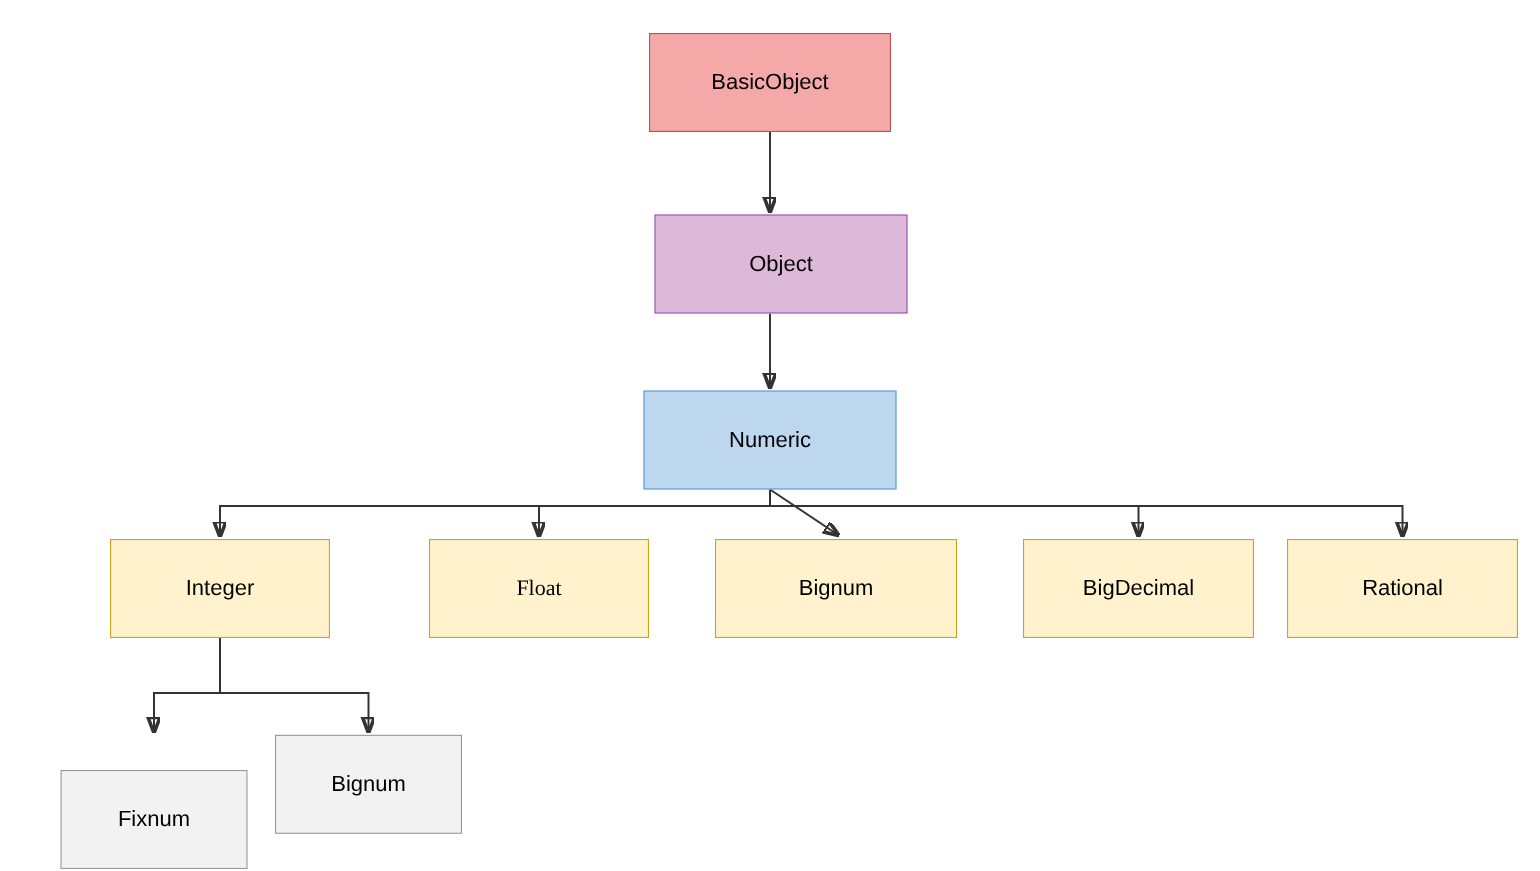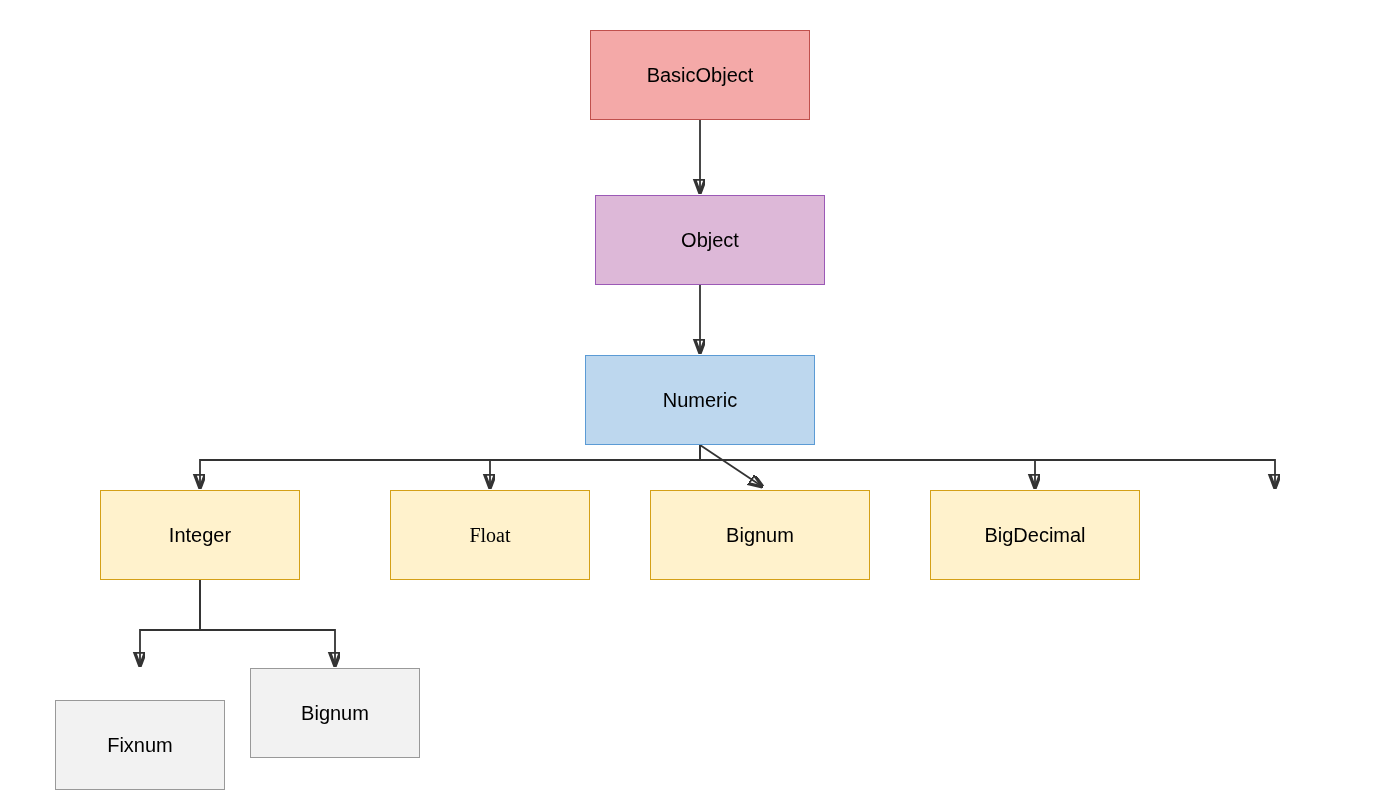--- a/index.html
+++ b/index.html
@@ -175,20 +175,23 @@
   </div>
 
   <div class="node node-complex">
     <span>Bignum</span>
   </div>
 
   <div class="node node-bigdecimal">
     <span>BigDecimal</span>
   </div>
 
+  <div class="node node-rational">
+    <span>Rational</span>
+  </div>
 
   <div class="node node-fixnum">
     <span>Fixnum</span>
   </div>
 
   <div class="node node-bignum">
     <span>Bignum</span>
   </div>
 
 </div>

